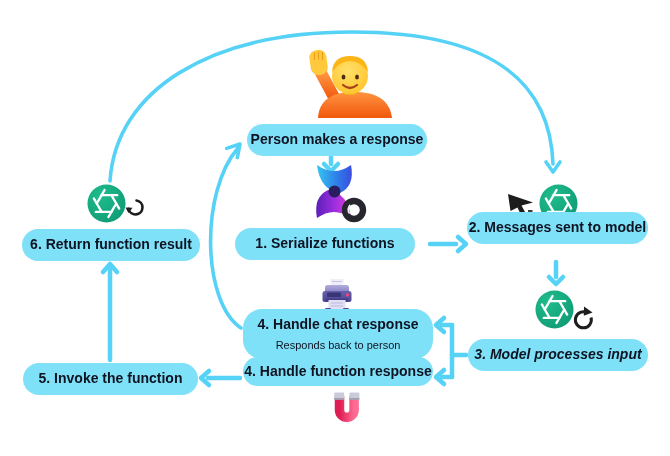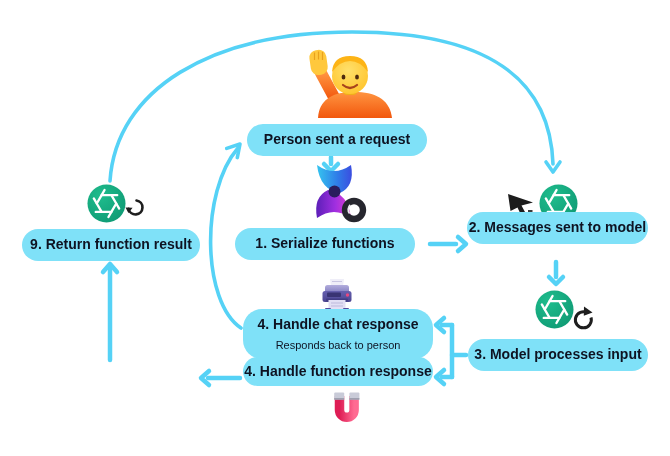--- a/index.html
+++ b/index.html
@@ -187,35 +187,38 @@
 
   <svg style="left:328px;top:390px;" width="38" height="42" viewBox="0 0 38 42">
     <path d="M11.5,6 V20 A7.3,7.3 0 0 0 26.1,20 V6" fill="none" stroke="url(#magg)" stroke-width="9.5"></path>
     <rect x="6.2" y="2.5" width="10" height="7" rx="1" fill="#c9cbd8"></rect>
     <rect x="6.2" y="8" width="10" height="1.8" fill="#9ea0af"></rect>
     <rect x="21.4" y="2.5" width="10" height="7" rx="1" fill="#c9cbd8"></rect>
     <rect x="21.4" y="8" width="10" height="1.8" fill="#9ea0af"></rect>
   </svg>
 
   <div class="pill" style="left:247px;top:124px;width:180px;height:32px;">
-    <div class="l1">Person sent a request</div>
+    <div class="l1">Person makes a response</div>
   </div>
   <div class="pill" style="left:235px;top:228px;width:180px;height:32px;">
     <div class="l1">1. Serialize functions</div>
   </div>
   <div class="pill" style="left:467px;top:212px;width:181px;height:32px;">
     <div class="l1">2. Messages sent to model</div>
   </div>
-  <div class="pill" style="left:468px;top:339px;width:180px;height:32px;">
+  <div class="pill" style="left:468px;top:339px;width:180px;height:32px;font-style:italic;">
     <div class="l1">3. Model processes input</div>
   </div>
   <div class="pill" style="left:243px;top:309px;width:190px;height:50px;border-radius:19px;">
     <div class="l1">4. Handle chat response</div>
     <div class="l2">Responds back to person</div>
   </div>
   <div class="pill" style="left:243px;top:357px;width:190px;height:29px;border-radius:19px;">
     <div class="l1">4. Handle function response</div>
   </div>
+  <div class="pill" style="left:23px;top:363px;width:175px;height:32px;">
+    <div class="l1">5. Invoke the function</div>
+  </div>
   <div class="pill" style="left:22px;top:229px;width:178px;height:32px;">
-    <div class="l1">9. Return function result</div>
+    <div class="l1">6. Return function result</div>
   </div>
 
 </div>
 
 </body></html>

